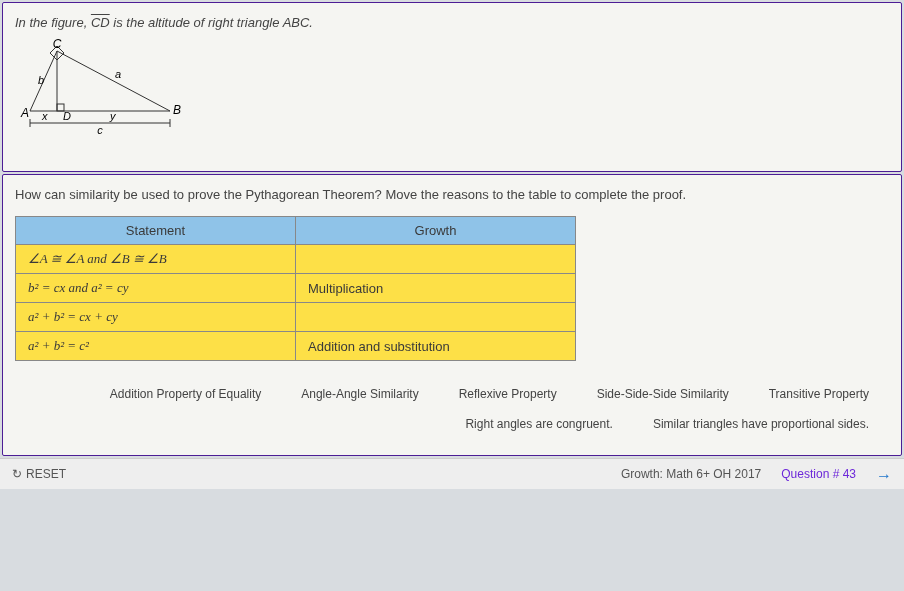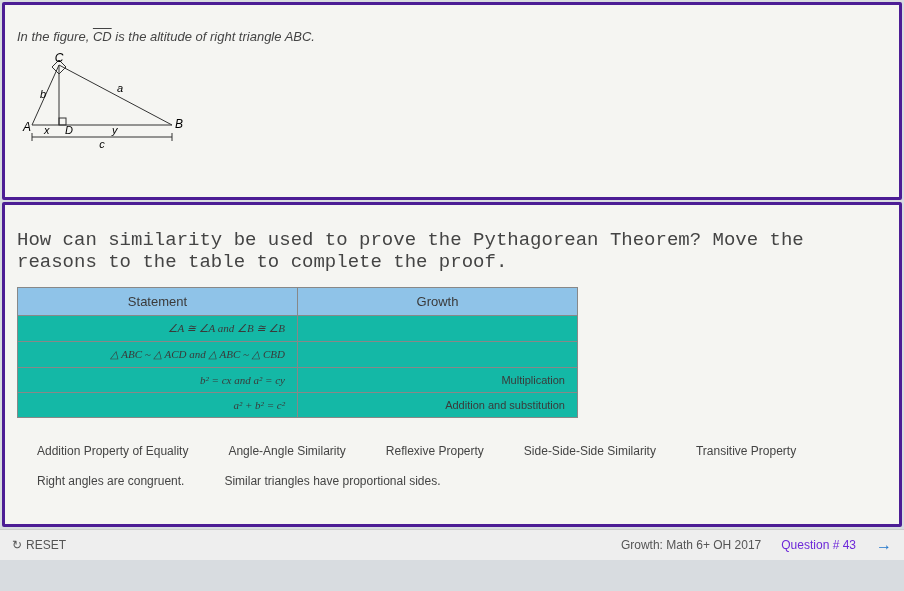--- a/index.html
+++ b/index.html
@@ -1,27 +1,27 @@
 <!DOCTYPE html>
 <html><head>
 <meta charset="utf-8">
 <style>
 * { margin: 0; padding: 0; box-sizing: border-box; }
 body { font-family: Arial, sans-serif; background: #d8dce0; padding: 0; font-size: 13px; color: #3a3a3a; }
-.panel { background: #f5f5f2; border: 3px solid #4c1d95; margin: 2px; padding: 24px 12px; border-radius: 2px; }
+.panel { background: #f5f5f2; border: 1px solid #4c1d95; margin: 2px; padding: 12px 12px; border-radius: 2px; }
 .problem-statement { font-style: italic; font-size: 13px; color: #444; margin-bottom: 4px; }
 .segment { text-decoration: overline; font-style: italic; }
 .italic { font-style: italic; }
 .figure { margin: 6px 0 10px 0; }
-.question-text { font-size: 19px; color: #444; font-family: Liberation Mono, monospace; }
+.question-text { font-size: 13px; color: #444; }
 .proof-table { border-collapse: collapse; margin: 14px 0; }
 .proof-table th { background: #8fc3e8; border: 1px solid #888; padding: 6px 12px; font-weight: normal; font-size: 13px; margin-top: 36px; }
-.proof-table td { border: 1px solid #888; padding: 6px 12px; font-size: 11px; text-align: right; background: #14b8a6; }
+.proof-table td { border: 1px solid #888; padding: 6px 12px; font-size: 13px; text-align: left; background: #fde047; }
 .proof-table td.stmt { font-family: 'Times New Roman', serif; font-style: italic; }
-.reasons-bank { margin-top: 8px; padding: 4px 0; }
+.reasons-bank { margin-top: 8px; padding: 4px 0; text-align: right; }
 .reason-tile { display: inline-block; padding: 4px 10px; margin: 4px 10px; font-size: 12px; color: #444; cursor: move; }
 .footer-bar { display: flex; align-items: center; gap: 20px; padding: 6px 12px; font-size: 12px; color: #555; background: #eee; border-top: 1px solid #ccc; }
 .reset-btn { display: inline-flex; align-items: center; gap: 4px; cursor: pointer; color: #555; }
 .footer-spacer { flex: 1; }
 .question-num { color: #6d28d9; }
 .arrow-next { color: #2277cc; font-size: 16px; cursor: pointer; }
 </style>
 </head>
 <body>
 
@@ -60,26 +60,26 @@
         <th style="width:280px">Statement</th>
         <th style="width:280px">Growth</th>
       </tr>
     </thead>
     <tbody>
         <tr>
           <td class="stmt">∠A ≅ ∠A and ∠B ≅ ∠B</td>
           <td></td>
         </tr>
         <tr>
-          <td class="stmt">△ ABC ~ △ ACD and △ ABC ~ △ CBD</td>
-          <td></td>
+          <td class="stmt">b² = cx and a² = cy</td>
+          <td>Multiplication</td>
         </tr>
         <tr>
-          <td class="stmt">b² = cx and a² = cy</td>
-          <td>Multiplication</td>
+          <td class="stmt">a² + b² = cx + cy</td>
+          <td></td>
         </tr>
         <tr>
           <td class="stmt">a² + b² = c²</td>
           <td>Addition and substitution</td>
         </tr>
       </tbody>
   </table>
 
   <div class="reasons-bank"><span class="reason-tile">Addition Property of Equality</span><span class="reason-tile">Angle-Angle Similarity</span><span class="reason-tile">Reflexive Property</span><span class="reason-tile">Side-Side-Side Similarity</span><span class="reason-tile">Transitive Property</span><br><span class="reason-tile">Right angles are congruent.</span><span class="reason-tile">Similar triangles have proportional sides.</span></div>
 </div>

